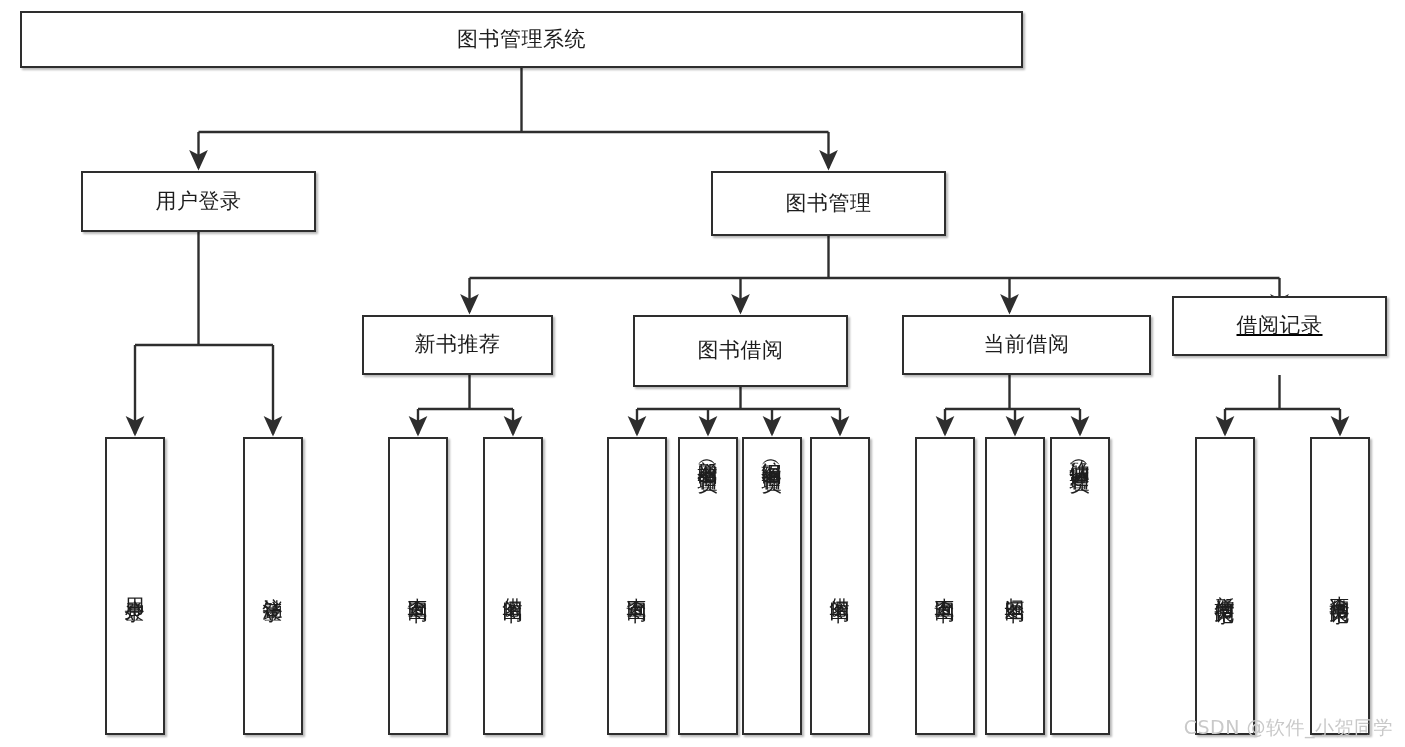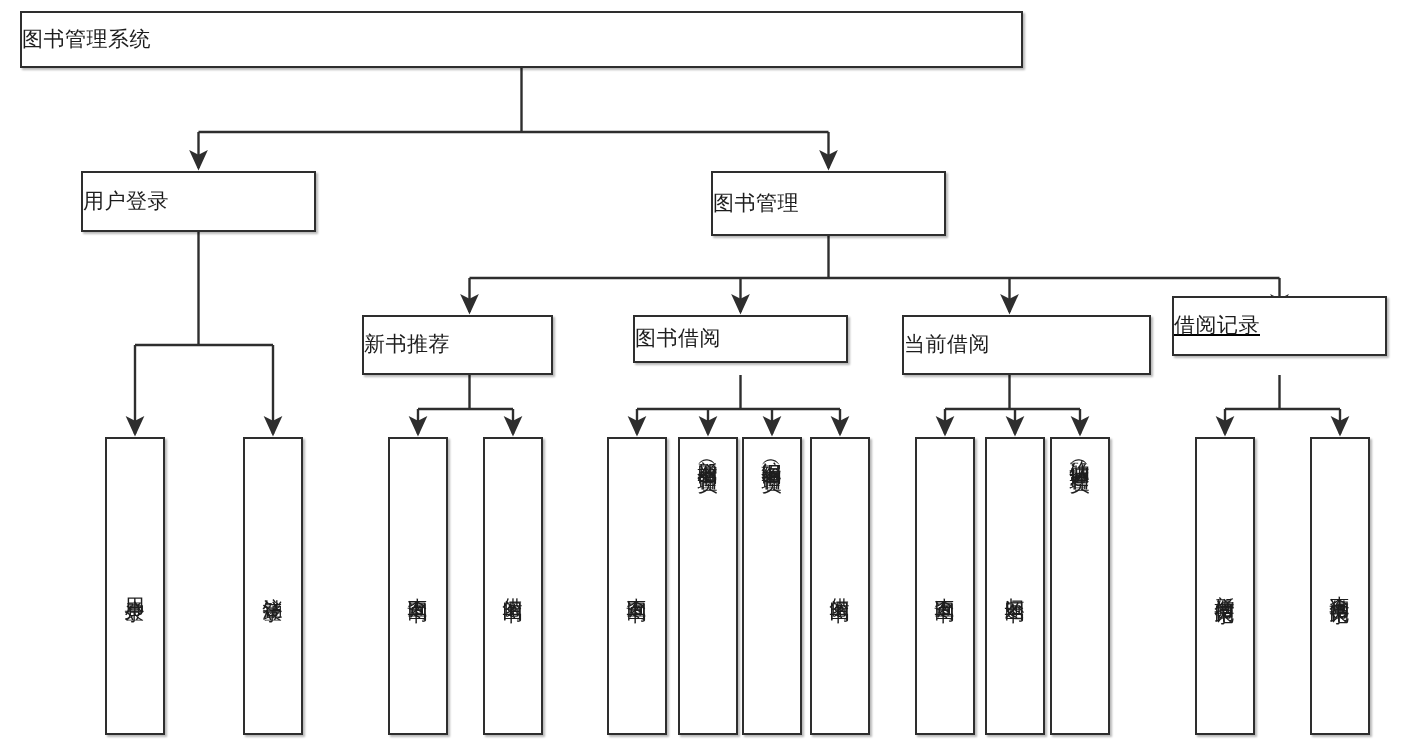--- a/index.html
+++ b/index.html
@@ -25,21 +25,21 @@
     height: 747px;
   }
   .node {
     position: absolute;
     box-sizing: border-box;
     background: #ffffff;
     border: 2px solid #2e2e2e;
     box-shadow: 2px 2px 2px rgba(0,0,0,0.28);
     display: flex;
     align-items: center;
-    justify-content: flex-start;
+    justify-content: center;
     z-index: 3;
   }
   .node-label {
     color: #1d1d1d;
     font-size: 21px;
     line-height: 1.12;
     letter-spacing: 0.5px;
     white-space: nowrap;
   }
   
@@ -126,21 +126,21 @@
       </div>
       <div class="node" style="left: 81px; top: 171px; width: 235px; height: 61px;">
         <span class="node-label">用户登录</span>
       </div>
       <div class="node" style="left: 711px; top: 171px; width: 235px; height: 65px;">
         <span class="node-label">图书管理</span>
       </div>
       <div class="node" style="left: 362px; top: 315px; width: 191px; height: 60px;">
         <span class="node-label">新书推荐</span>
       </div>
-      <div class="node" style="left: 633px; top: 315px; width: 215px; height: 48px;">
+      <div class="node" style="left: 633px; top: 315px; width: 215px; height: 72px;">
         <span class="node-label">图书借阅</span>
       </div>
       <div class="node" style="left: 902px; top: 315px; width: 249px; height: 60px;">
         <span class="node-label">当前借阅</span>
       </div>
       <div class="node" style="left: 1172px; top: 296px; width: 215px; height: 60px; text-decoration: underline;">
         <span class="node-label">借阅记录</span>
       </div>
       <div class="node vertical centered" style="left: 105px; top: 437px; width: 60px; height: 298px;">
         <span class="node-label">用户登录</span>
@@ -176,13 +176,14 @@
         <span class="node-label">确认归还（管理员）</span>
       </div>
       <div class="node vertical centered" style="left: 1195px; top: 437px; width: 60px; height: 298px;">
         <span class="node-label">新增借阅记录</span>
       </div>
       <div class="node vertical centered" style="left: 1310px; top: 437px; width: 60px; height: 298px;">
         <span class="node-label">查询借阅记录</span>
       </div>
     </div>
 
+  <div class="watermark">CSDN @软件_小贺同学</div>
 </div>
 
 </body></html>

